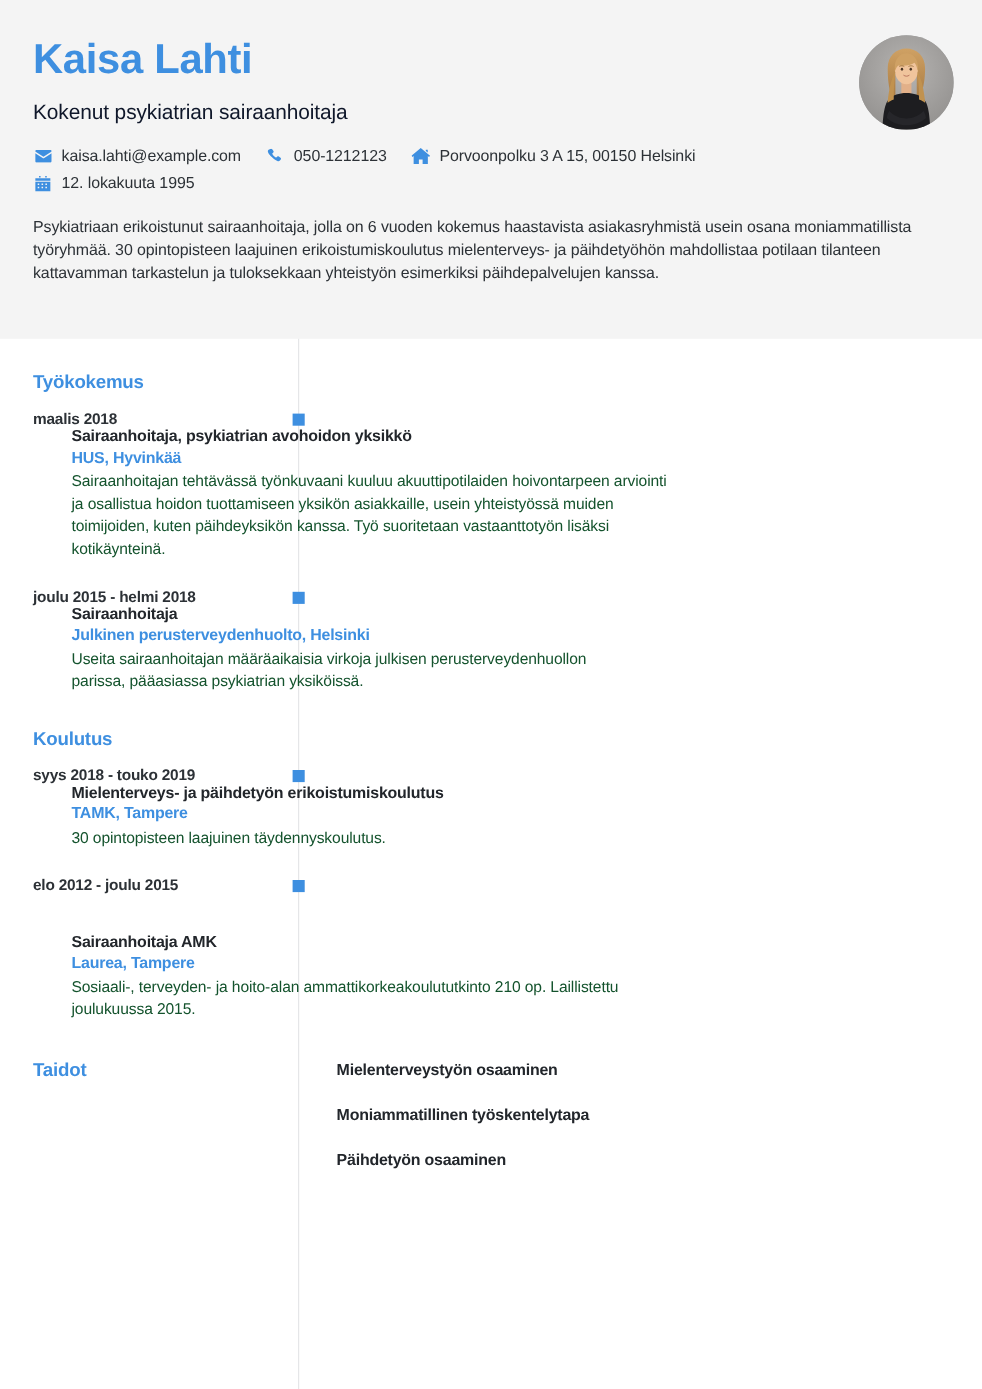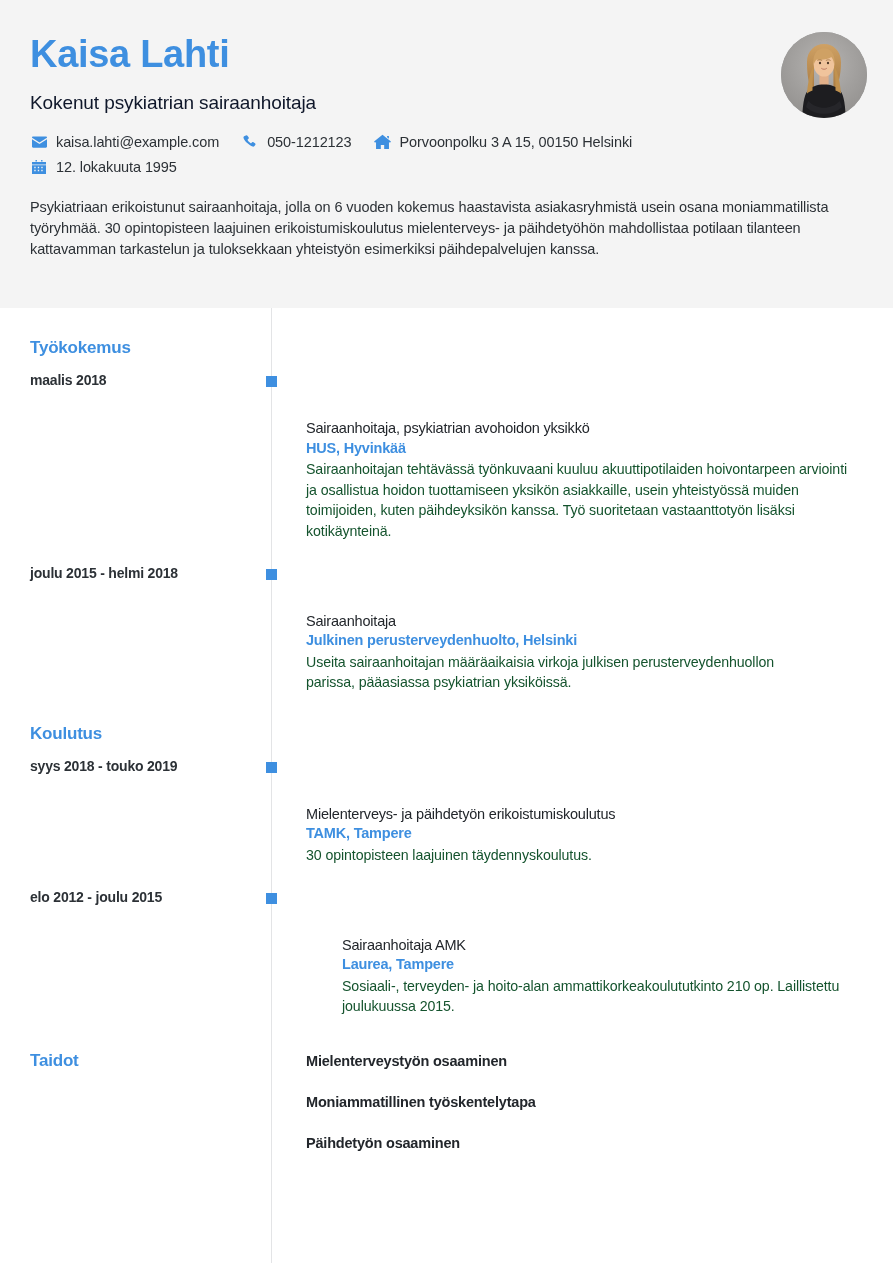--- a/index.html
+++ b/index.html
@@ -114,20 +114,21 @@
     font-size: 17px;
     font-weight: bold;
     letter-spacing: -0.2px;
     padding-left: 30px;
   }
 
   .entry {
     display: flex;
     position: relative;
     padding-left: 30px;
+    flex-direction: column;
   }
   .entry-date {
     width: 241px;
     flex: none;
     font-size: 14px;
     font-weight: bold;
     color: #2c3136;
     letter-spacing: -0.2px;
     padding-top: 1px;
   }
@@ -138,25 +139,24 @@
     width: 11px;
     height: 11px;
     background: #3e8fe0;
   }
   .entry-body {
     padding-left: 35px;
     flex: 1;
   }
   .e-title {
     font-size: 14.5px;
-    font-weight: normal;
+    font-weight: bold;
     color: #22262b;
     letter-spacing: -0.2px;
     line-height: 1.35;
-    margin-top: 48px;
   }
   .e-org {
     font-size: 14.5px;
     font-weight: bold;
     color: #3e8fe0;
     letter-spacing: -0.2px;
     line-height: 1.35;
   }
   .e-desc {
     font-size: 14.2px;

